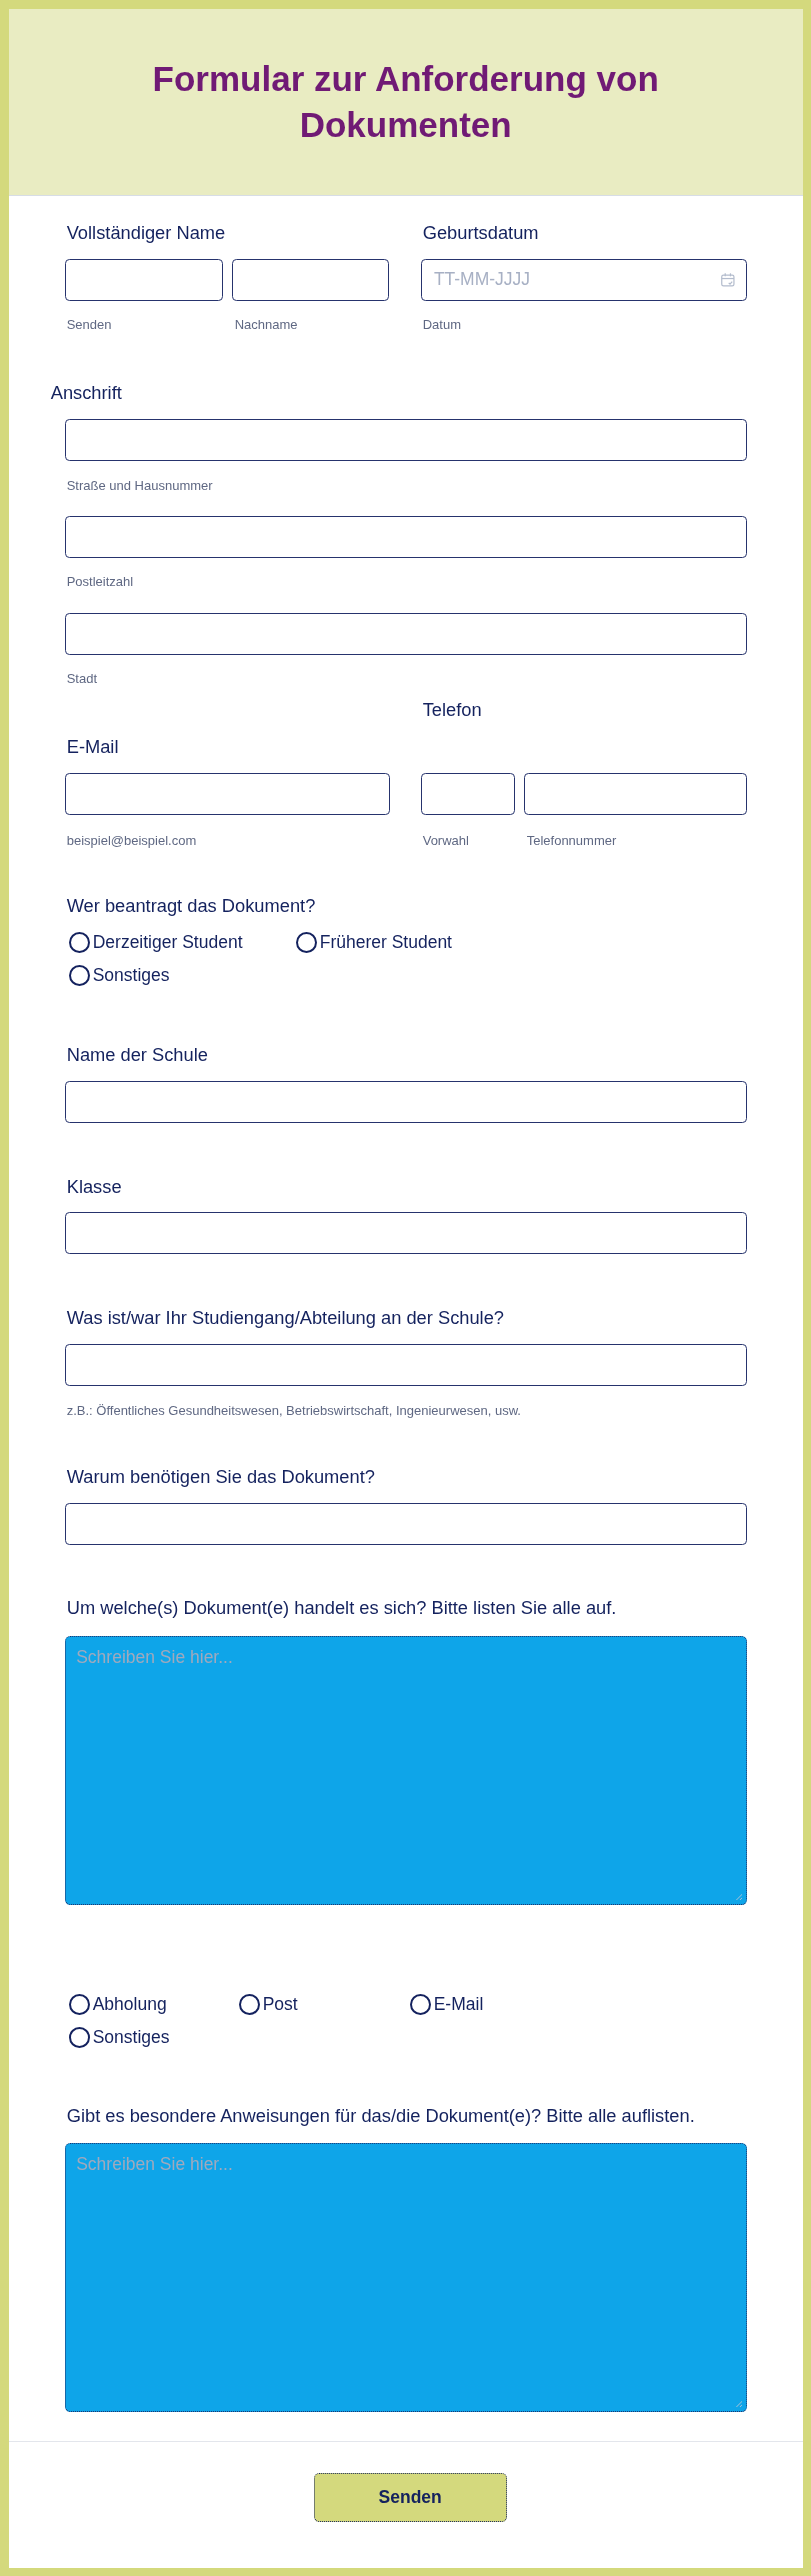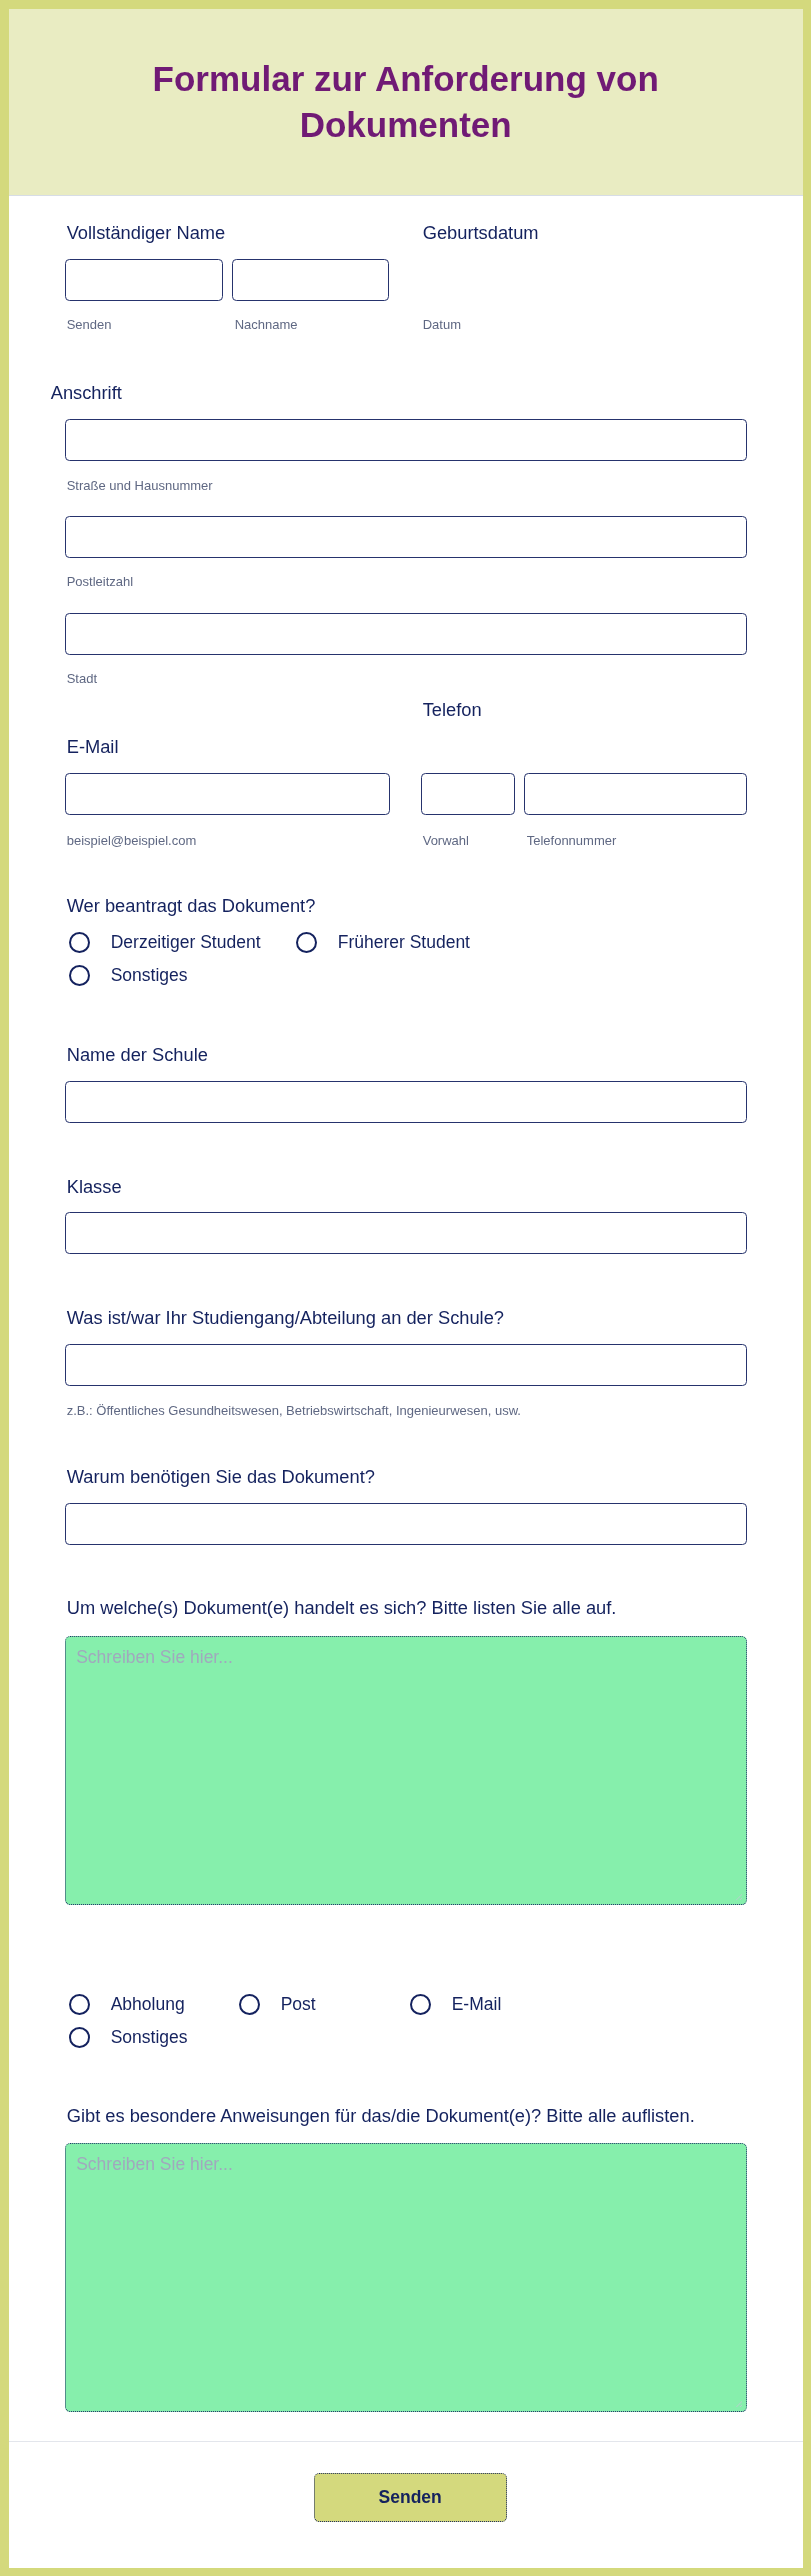--- a/index.html
+++ b/index.html
@@ -8,25 +8,25 @@
   .frame { position: absolute; left: 8.7px; top: 8.7px; width: 794px; height: 2559px; background: #ffffff; }
   .header { position: absolute; left: 0; top: 0; width: 794px; height: 187px; background: #e9ecc2; border-bottom: 1.7px solid #d7dde6; display: flex; align-items: center; justify-content: center; }
   .header h1 { font-family: "Liberation Sans", sans-serif; font-size: 35px; font-weight: bold; line-height: 46px; text-align: center; color: #701a75; width: 558px; }
   .abs { position: absolute; }
   .label { font-size: 18.3px; color: #14225e; white-space: nowrap; }
   .sub { font-size: 13px; color: #5f6883; white-space: nowrap; }
   .input { position: absolute; height: 42px; border: 1.3px solid #26336d; border-radius: 4.4px; background: #fff; }
   .input input { width: 100%; height: 100%; border: none; outline: none; background: transparent; padding: 0 12.2px; font-size: 17.5px; color: #14225e; font-family: "Liberation Sans", sans-serif; }
   .input input::placeholder { color: #a7b0c4; }
   .date-icon { position: absolute; right: 10.5px; top: 12.2px; width: 15.7px; height: 15.7px; }
-  .textarea { position: absolute; border: 1.7px dotted #1f2c68; border-radius: 5.2px; background: #86efac; }
+  .textarea { position: absolute; border: 1.7px dotted #1f2c68; border-radius: 5.2px; background: #0ea5e9; }
   .textarea textarea { width: 100%; height: 100%; border: none; outline: none; resize: none; background: transparent; padding: 10.5px 10.5px; font-size: 17.5px; color: #14225e; font-family: "Liberation Sans", sans-serif; }
   .textarea textarea::placeholder { color: #a0a9bd; }
   .resize-grip { position: absolute; right: 3.5px; bottom: 3.5px; width: 8.7px; height: 8.7px; }
-  .radio { position: absolute; display: flex; align-items: center; gap: 21px; cursor: pointer; }
+  .radio { position: absolute; display: flex; align-items: center; gap: 3px; cursor: pointer; }
   .radio .circle { width: 21px; height: 21px; border: 2.2px solid #14225e; border-radius: 50%; background: #fff; flex: none; }
   .radio .rlabel { font-size: 17.5px; color: #14225e; white-space: nowrap; }
   .divider { position: absolute; left: 0; top: 2432px; width: 794px; height: 0.9px; background: #e3e6ec; }
   .submit { position: absolute; left: 305px; top: 2464px; width: 193px; height: 49px; background: #d4d97d; border: 1.7px dotted #14225e; border-radius: 5.2px; font-size: 17.5px; font-weight: bold; color: #14225e; font-family: "Liberation Sans", sans-serif; cursor: pointer; }
 </style>
 </head>
 <body>
 
 <div class="frame">
 
@@ -38,20 +38,30 @@
   <div class="input" style="left:56px;top:250px;width:158px;">
     <input type="text" value="" style="">
   </div>
   <div class="abs sub" style="left:58px;top:308px;">Senden</div>
   <div class="input" style="left:223px;top:250px;width:157px;">
     <input type="text" value="" style="">
   </div>
   <div class="abs sub" style="left:226px;top:308px;">Nachname</div>
 
   <div class="abs label" style="left:414px;top:213px;">Geburtsdatum</div>
+  <div class="input" style="left:412px;top:250px;width:326px;">
+    <input type="text" placeholder="TT-MM-JJJJ" style="">
+    <svg class="date-icon" viewBox="0 0 18 18" fill="none" stroke="#b3bccd" stroke-width="1.4">
+      <rect x="2" y="3.5" width="14" height="12.5" rx="2"></rect>
+      <line x1="2" y1="7.5" x2="16" y2="7.5"></line>
+      <line x1="6" y1="1.5" x2="6" y2="5"></line>
+      <line x1="12" y1="1.5" x2="12" y2="5"></line>
+      <polyline points="10,12.5 11.5,14 14,11"></polyline>
+    </svg>
+  </div>
   <div class="abs sub" style="left:414px;top:308px;">Datum</div>
 
   <div class="abs label" style="left:42px;top:373px;">Anschrift</div>
   <div class="input" style="left:56px;top:410px;width:682px;">
     <input type="text" value="" style="">
   </div>
   <div class="abs sub" style="left:58px;top:469px;">Straße und Hausnummer</div>
   <div class="input" style="left:56px;top:507px;width:682px;">
     <input type="text" value="" style="">
   </div>

